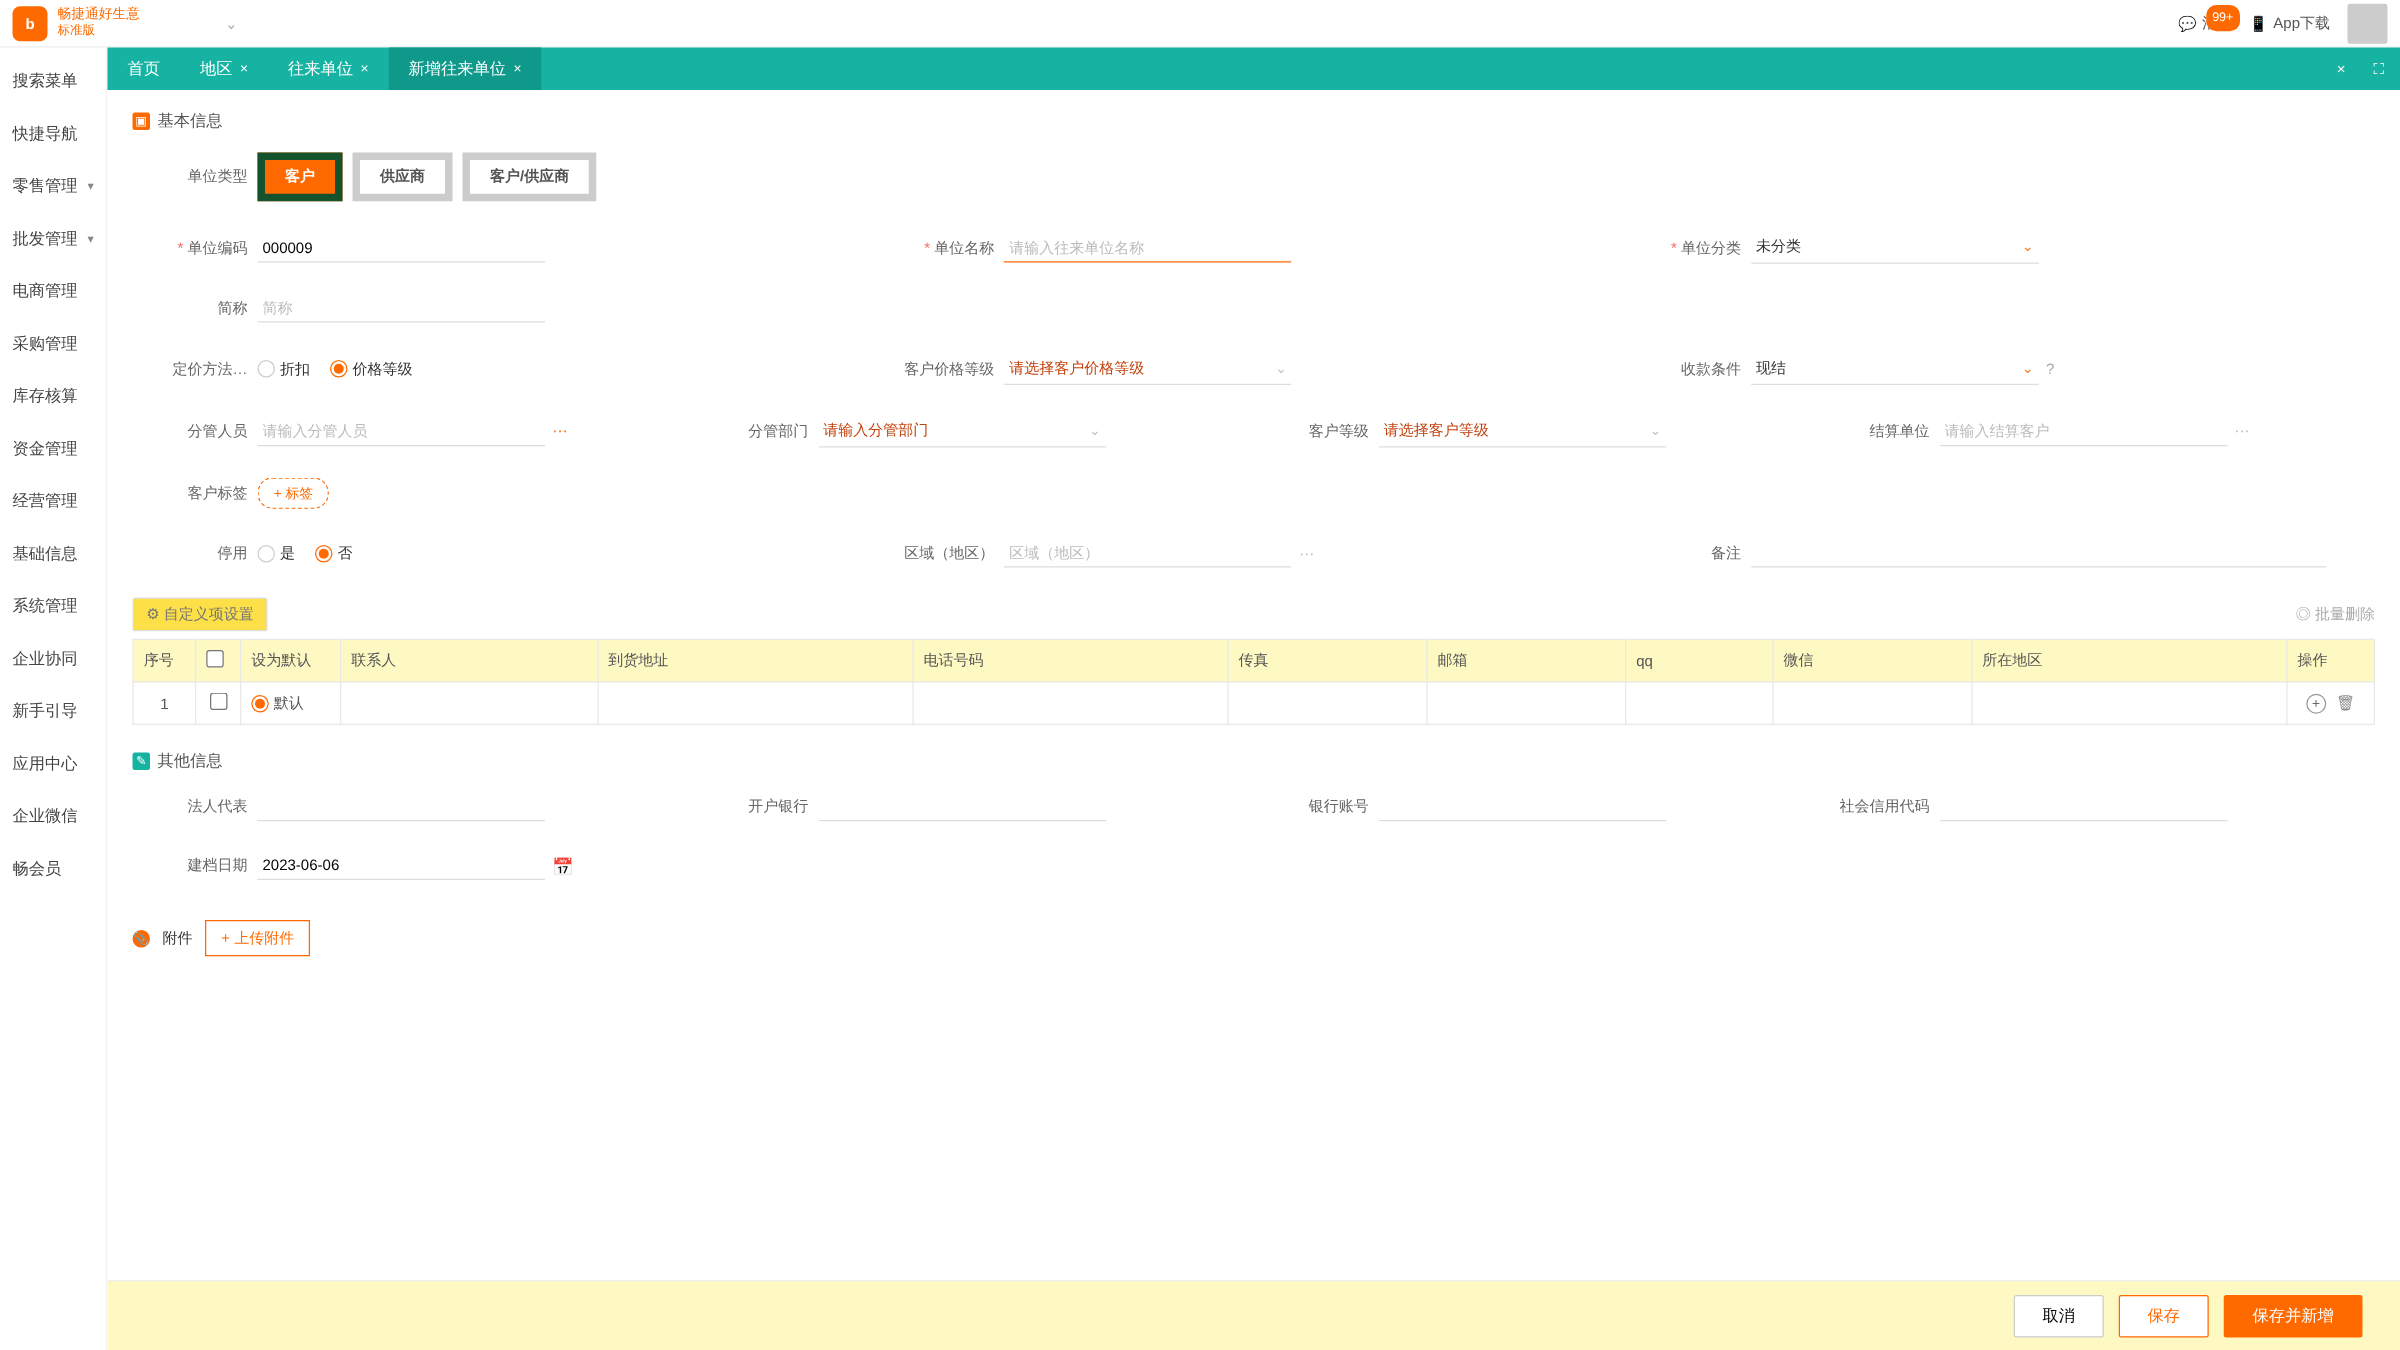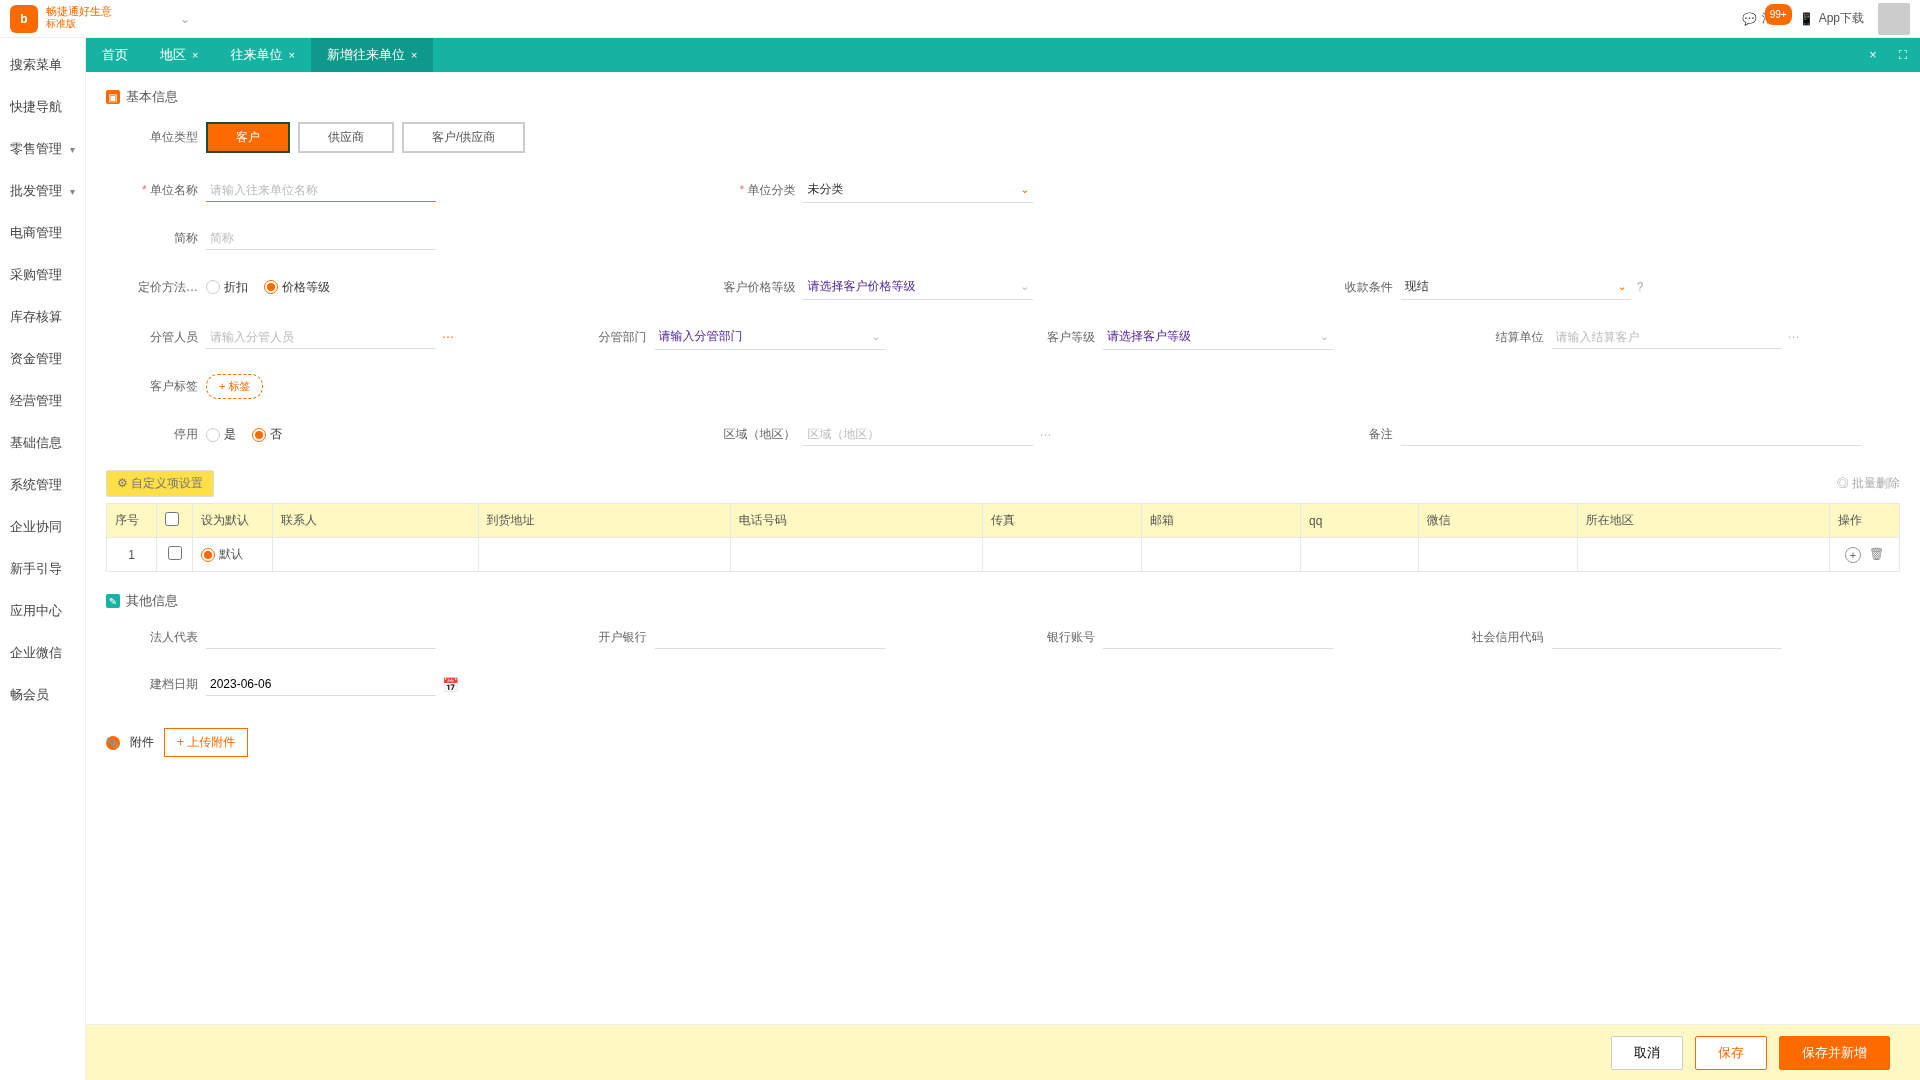--- a/index.html
+++ b/index.html
@@ -45,28 +45,28 @@
     .form-row { display: flex; flex-wrap: wrap; margin-bottom: 12px; }
     .form-item { display: flex; align-items: center; margin-bottom: 12px; }
     .form-item.col4 { width: 25%; }
     .form-item.col3 { width: 33.3%; }
     .form-item .lbl { width: 100px; text-align: right; padding-right: 8px; color: #666; font-size: 12px; white-space: nowrap; }
     .form-item .req::before { content: "* "; color: #f56c6c; }
     .inp { flex: 1; border: none; border-bottom: 1px solid #ddd; padding: 4px 4px; font-size: 12px; outline: none; max-width: 230px; }
     .inp.err { border-bottom-color: #ff6a00; }
     .inp::placeholder { color: #bbb; }
     .sel { flex: 1; max-width: 230px; border-bottom: 1px solid #ddd; padding: 4px 4px; display: flex; justify-content: space-between; align-items: center; cursor: pointer; }
-    .sel .ph { color: #4c1d95; }
+    .sel .ph { color: #c2410c; }
     .chev { color: #ff6a00; font-size: 11px; }
     .chev.gray { color: #bbb; }
     .dots { color: #ff6a00; cursor: pointer; padding: 0 6px; }
     .dots.gray { color: #bbb; }
     
     .seg-group { display: flex; gap: 8px; }
-    .seg { border: 2px solid #14532d; padding: 5px 28px; font-size: 12px; cursor: pointer; color: #ff6a00; background: #fff; }
+    .seg { border: 6px solid #14532d; padding: 5px 16px; font-size: 12px; cursor: pointer; color: #ff6a00; background: #fff; font-weight: bold; }
     .seg.active { background: #ff6a00; color: #fff; }
     .seg.plain { border-color: #ccc; color: #555; }
     
     .radio-group { display: flex; gap: 16px; align-items: center; }
     .radio { display: flex; align-items: center; gap: 4px; cursor: pointer; }
     .radio-dot { width: 14px; height: 14px; border: 1px solid #ccc; border-radius: 50%; display: flex; align-items: center; justify-content: center; }
     .radio.checked .radio-dot { border-color: #ff6a00; }
     .radio.checked .radio-dot::after { content: ""; width: 8px; height: 8px; background: #ff6a00; border-radius: 50%; }
     
     .tag-btn { border: 1px dashed #ff6a00; color: #ff6a00; padding: 4px 12px; border-radius: 12px; font-size: 11px; cursor: pointer; background: #fff; }
@@ -217,20 +217,24 @@
             <span class="lbl">单位类型</span>
             <div class="seg-group">
               <button class="seg active">客户</button>
               <button class="seg plain">供应商</button>
               <button class="seg plain">客户/供应商</button>
             </div>
           </div>
         </div>
 
         <div class="form-row">
+          <div class="form-item col3">
+            <span class="lbl req">单位编码</span>
+            <input class="inp" value="000009" style="">
+          </div>
           <div class="form-item col3">
             <span class="lbl req">单位名称</span>
             <input class="inp err" placeholder="请输入往来单位名称" style="">
           </div>
           <div class="form-item col3">
             <span class="lbl req">单位分类</span>
             <div class="sel">
               <span>未分类</span>
               <span class="chev">⌄</span>
             </div>

